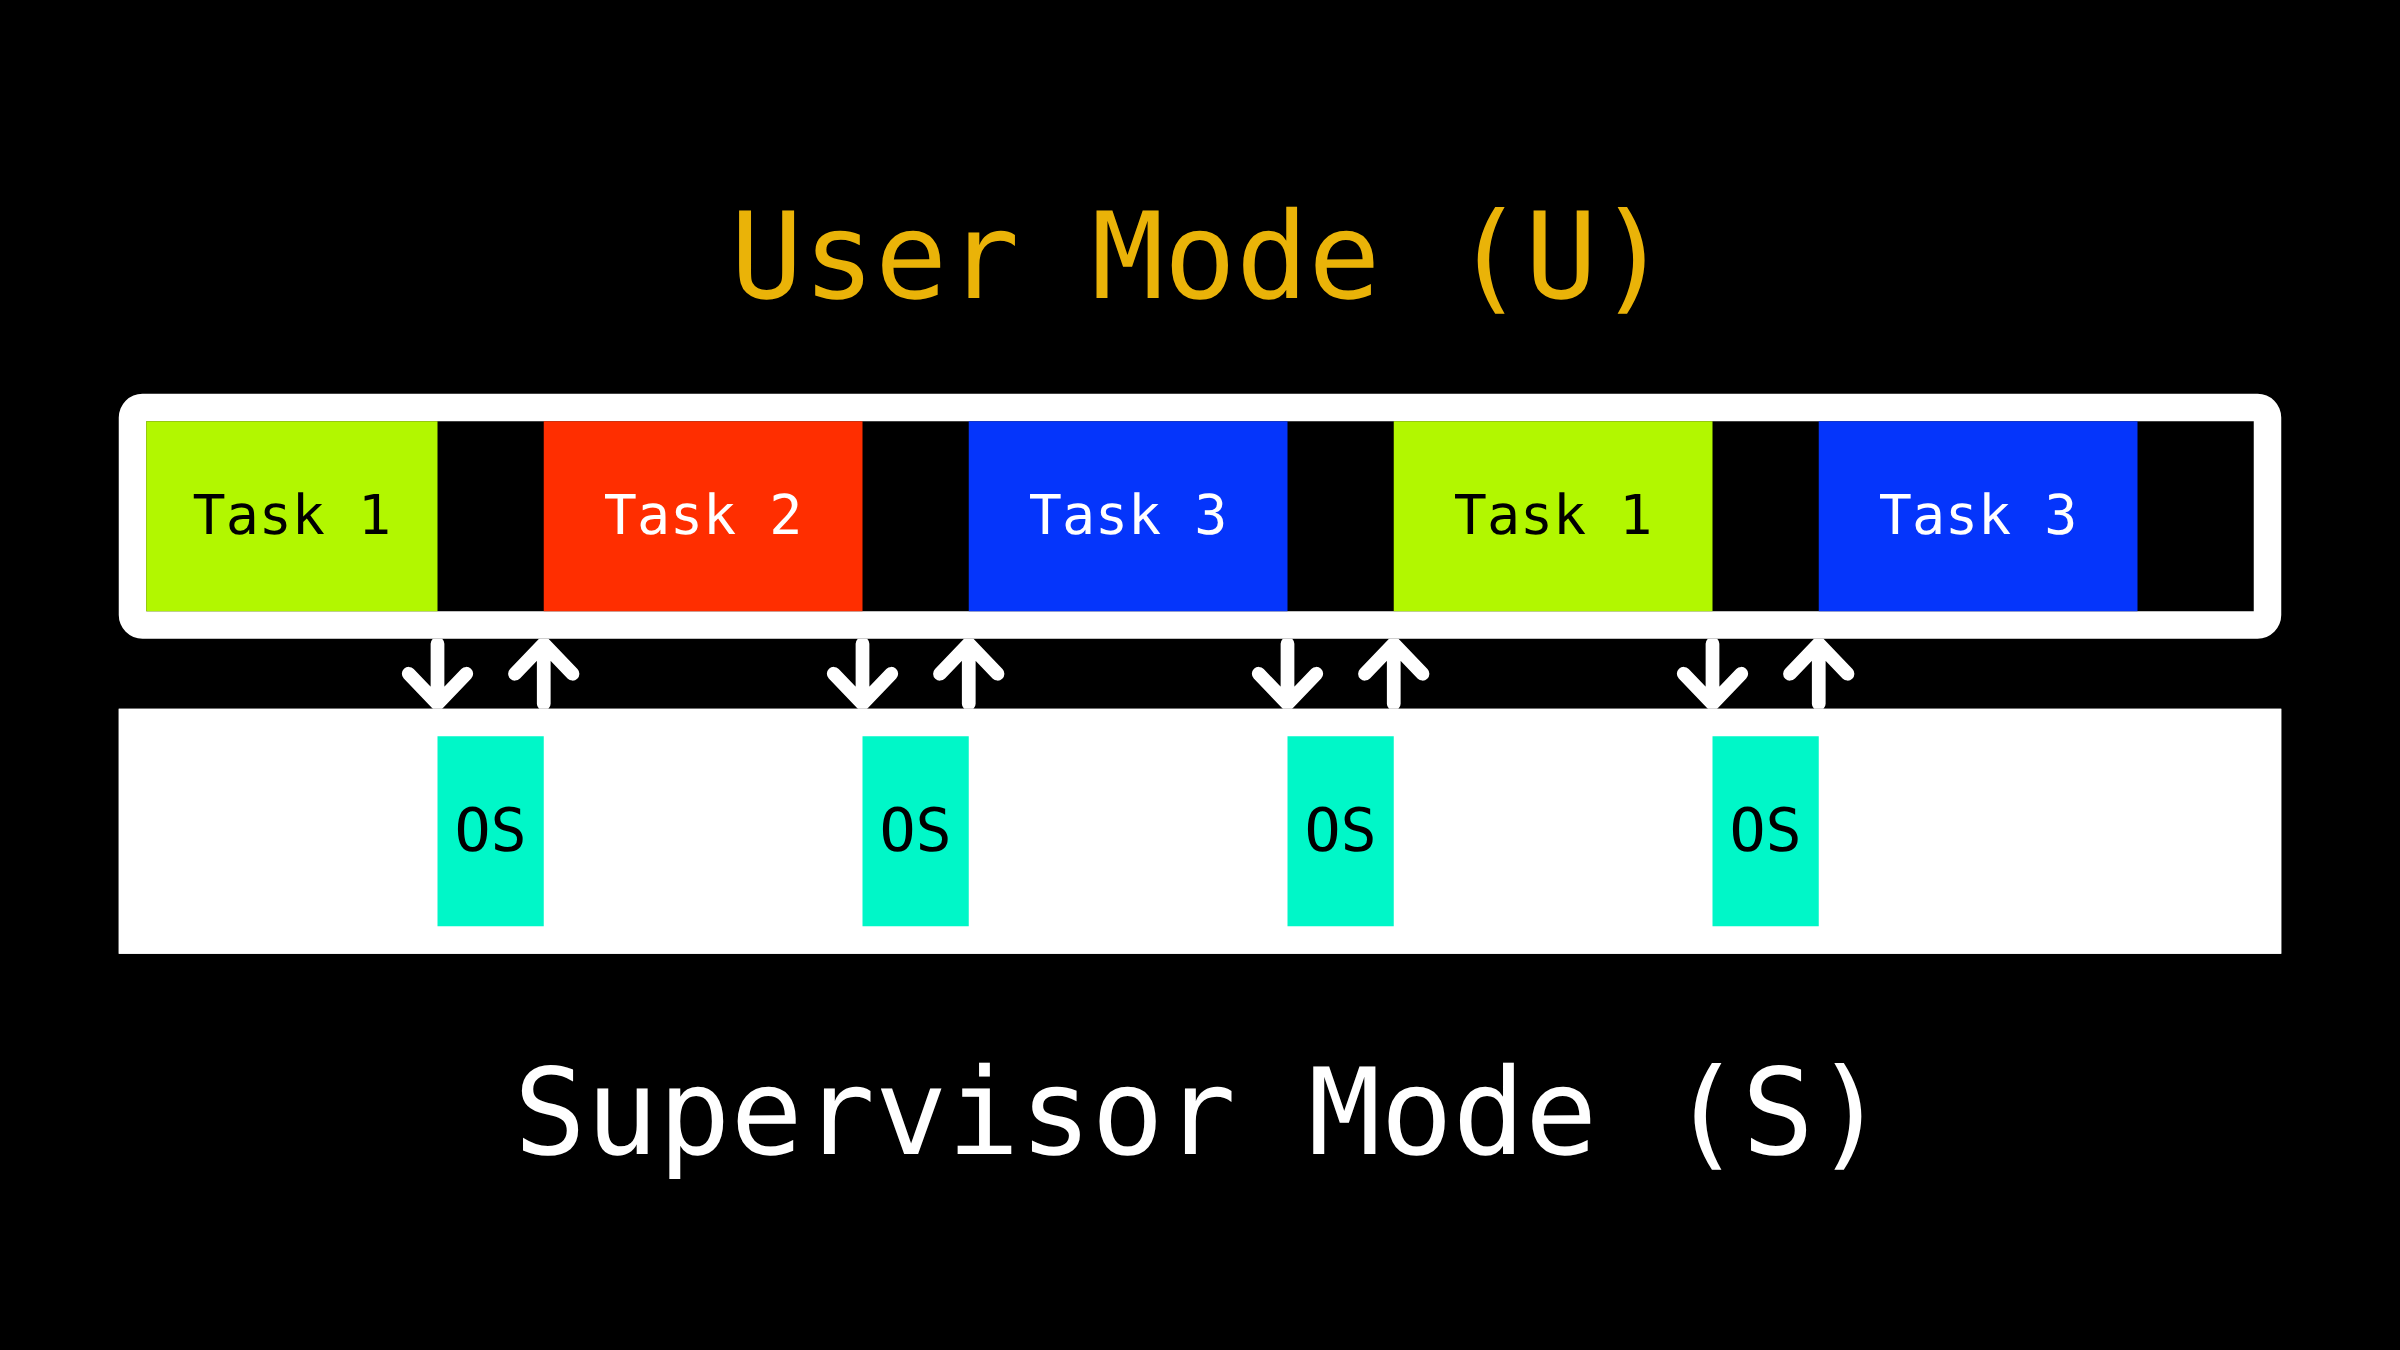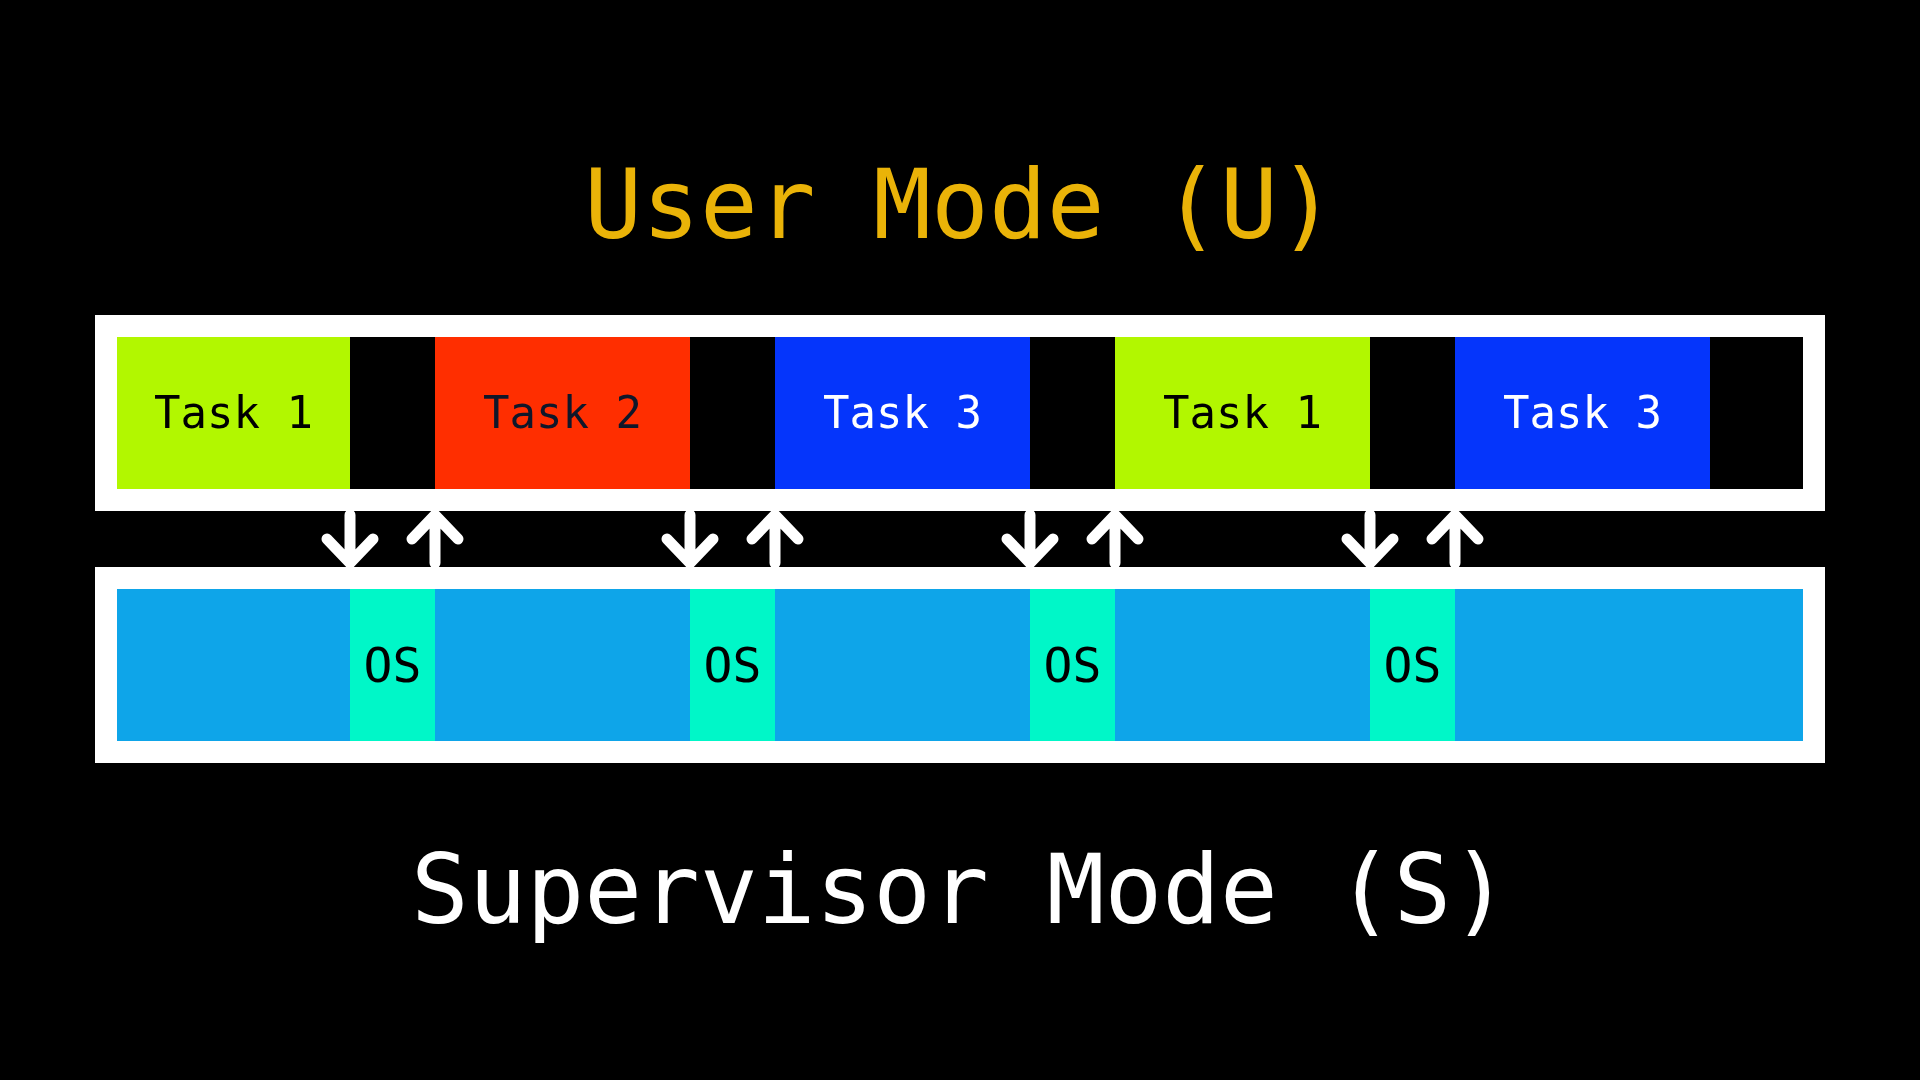--- a/index.html
+++ b/index.html
@@ -28,21 +28,21 @@
   .title-bottom { top: 842px; }
 
   .bar {
     position: absolute;
     left: 95px;
     width: 1686px;
     height: 152px;
     border: 22px solid #ffffff;
     box-sizing: content-box;
   }
-  .bar-user       { top: 315px; }
+  .bar-user       { top: 315px; border-radius: 19px; }
   .bar-supervisor { top: 567px; }
 
   .block {
     position: absolute;
     top: 0;
     height: 152px;
     display: flex;
     align-items: center;
     justify-content: center;
   }
@@ -69,21 +69,21 @@
 
 <div class="stage" style="background: rgb(0, 0, 0);">
 
   <div class="big-label title-top" style="color: #eab308;">User Mode (U)</div>
 
   <div class="bar bar-user" style="border-color: rgb(255, 255, 255); background: rgb(0, 0, 0);">
     <div id="user-blocks">
         <div class="block" style="left: 0px; width: 233px; background: rgb(178, 247, 0); color: rgb(0, 0, 0);">
           <span class="task-label">Task 1</span>
         </div>
-        <div class="block" style="left: 318px; width: 255px; background: rgb(255, 46, 0); color: #0f172a;">
+        <div class="block" style="left: 318px; width: 255px; background: rgb(255, 46, 0); color: #ffffff;">
           <span class="task-label">Task 2</span>
         </div>
         <div class="block" style="left: 658px; width: 255px; background: rgb(5, 53, 251); color: rgb(255, 255, 255);">
           <span class="task-label">Task 3</span>
         </div>
         <div class="block" style="left: 998px; width: 255px; background: rgb(178, 247, 0); color: rgb(0, 0, 0);">
           <span class="task-label">Task 1</span>
         </div>
         <div class="block" style="left: 1338px; width: 255px; background: rgb(5, 53, 251); color: rgb(255, 255, 255);">
           <span class="task-label">Task 3</span>
@@ -95,21 +95,21 @@
       <path class="arrow-path" d="M 350 4 V 46 M 327 28 L 350 52 L 373 28" style="stroke: rgb(255, 255, 255);"></path>
       <path class="arrow-path" d="M 435 52 V 10 M 412 28 L 435 4 L 458 28" style="stroke: rgb(255, 255, 255);"></path>
       <path class="arrow-path" d="M 690 4 V 46 M 667 28 L 690 52 L 713 28" style="stroke: rgb(255, 255, 255);"></path>
       <path class="arrow-path" d="M 775 52 V 10 M 752 28 L 775 4 L 798 28" style="stroke: rgb(255, 255, 255);"></path>
       <path class="arrow-path" d="M 1030 4 V 46 M 1007 28 L 1030 52 L 1053 28" style="stroke: rgb(255, 255, 255);"></path>
       <path class="arrow-path" d="M 1115 52 V 10 M 1092 28 L 1115 4 L 1138 28" style="stroke: rgb(255, 255, 255);"></path>
       <path class="arrow-path" d="M 1370 4 V 46 M 1347 28 L 1370 52 L 1393 28" style="stroke: rgb(255, 255, 255);"></path>
       <path class="arrow-path" d="M 1455 52 V 10 M 1432 28 L 1455 4 L 1478 28" style="stroke: rgb(255, 255, 255);"></path>
     </svg>
 
-  <div class="bar bar-supervisor" style="border-color: rgb(255, 255, 255); background: #0ea5e9; text-decoration: underline;">
+  <div class="bar bar-supervisor" style="border-color: rgb(255, 255, 255); background: #ffffff; text-decoration: underline;">
     <div id="supervisor-blocks">
         <div class="block" style="left: 233px; width: 85px; background: rgb(0, 247, 200); color: rgb(0, 0, 0);">
           <span class="os-label">OS</span>
         </div>
         <div class="block" style="left: 573px; width: 85px; background: rgb(0, 247, 200); color: rgb(0, 0, 0);">
           <span class="os-label">OS</span>
         </div>
         <div class="block" style="left: 913px; width: 85px; background: rgb(0, 247, 200); color: rgb(0, 0, 0);">
           <span class="os-label">OS</span>
         </div>

